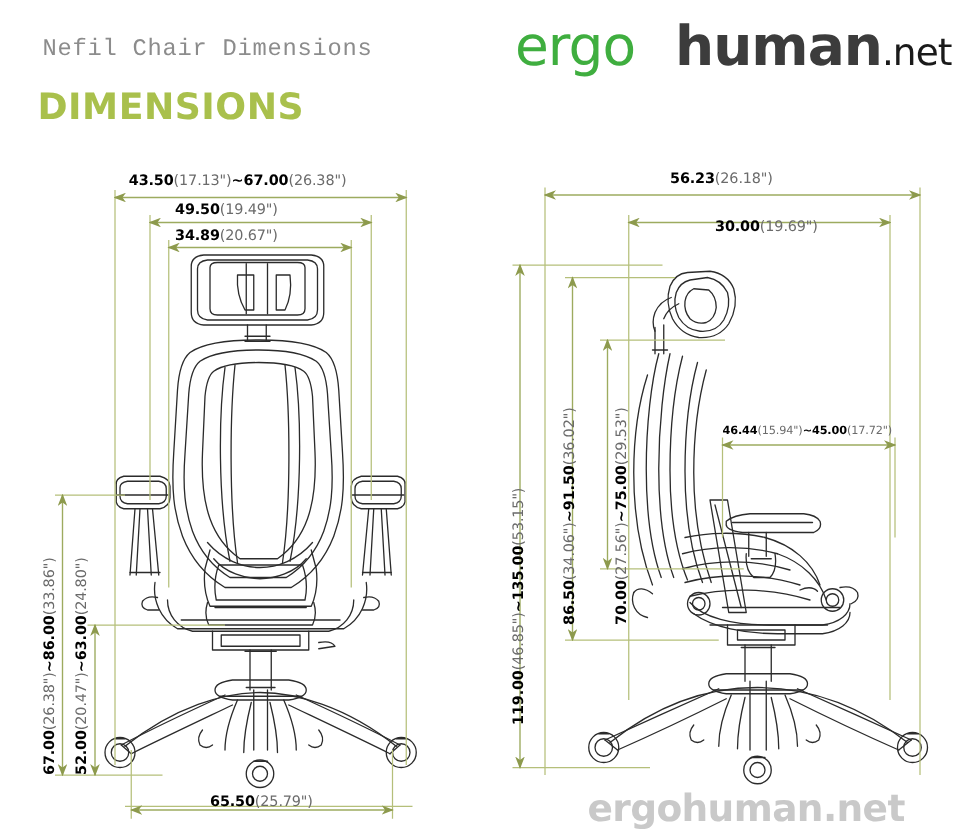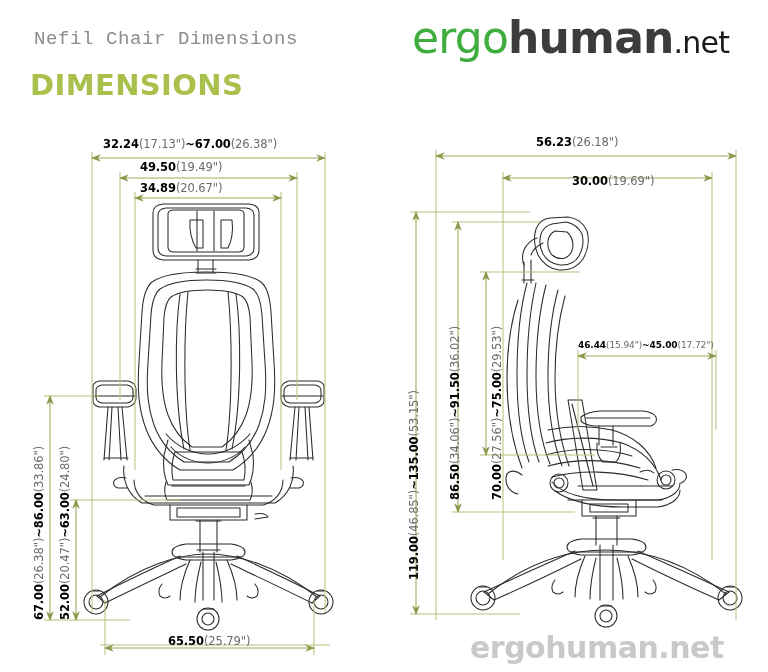--- a/index.html
+++ b/index.html
@@ -43,21 +43,21 @@
   
   #logo {
     left: 412px; top: 16px;
     font-family: "DejaVu Sans", sans-serif;
     font-size: 44px;
     letter-spacing: -0.8px;
     white-space: nowrap;
     line-height: 1;
   }
   #logo .ergo { color: #3fae3f; font-weight: normal; }
-  #logo .human { color: #3c3c3c; font-weight: bold; }
+  #logo .human { color: #3c3c3c; font-weight: bold; margin-left: 32px; }
   #logo .dotnet { color: #1a1a1a; font-weight: normal; font-size: 30px; }
 
   
   #watermark {
     left: 470px; top: 630px;
     font-family: "DejaVu Sans", sans-serif;
     font-size: 30px;
     font-weight: bold;
     letter-spacing: -0.5px;
     color: #c9c9c9;
@@ -382,21 +382,21 @@
       <line x1="36" y1="156" x2="336" y2="156" marker-start="url(#ah-l2)" marker-end="url(#ah-r2)"></line>
       <line x1="103" y1="178" x2="312" y2="178" marker-start="url(#ah-l2)" marker-end="url(#ah-r2)"></line>
       <line x1="178" y1="356" x2="316" y2="356" marker-start="url(#ah-l2)" marker-end="url(#ah-r2)"></line>
       <line x1="16" y1="212" x2="16" y2="614" marker-start="url(#ah-l2)" marker-end="url(#ah-r2)"></line>
       <line x1="58" y1="222" x2="58" y2="512" marker-start="url(#ah-l2)" marker-end="url(#ah-r2)"></line>
       <line x1="86" y1="272" x2="86" y2="455" marker-start="url(#ah-l2)" marker-end="url(#ah-r2)"></line>
     </g>
   </svg>
 
   <div class="abs dimtext" style="left:103px; top:137px;">
-    <span class="v">32.24</span><span class="u">(17.13")</span><span class="tilde">~</span><span class="v">67.00</span><span class="u">(26.38")</span>
+    <span class="v">43.50</span><span class="u">(17.13")</span><span class="tilde">~</span><span class="v">67.00</span><span class="u">(26.38")</span>
   </div>
 
   <div class="abs dimtext" style="left:140px; top:160px;">
     <span class="v">49.50</span><span class="u">(19.49")</span>
   </div>
 
   <div class="abs dimtext" style="left:140px; top:181px;">
     <span class="v">34.89</span><span class="u">(20.67")</span>
   </div>
 

